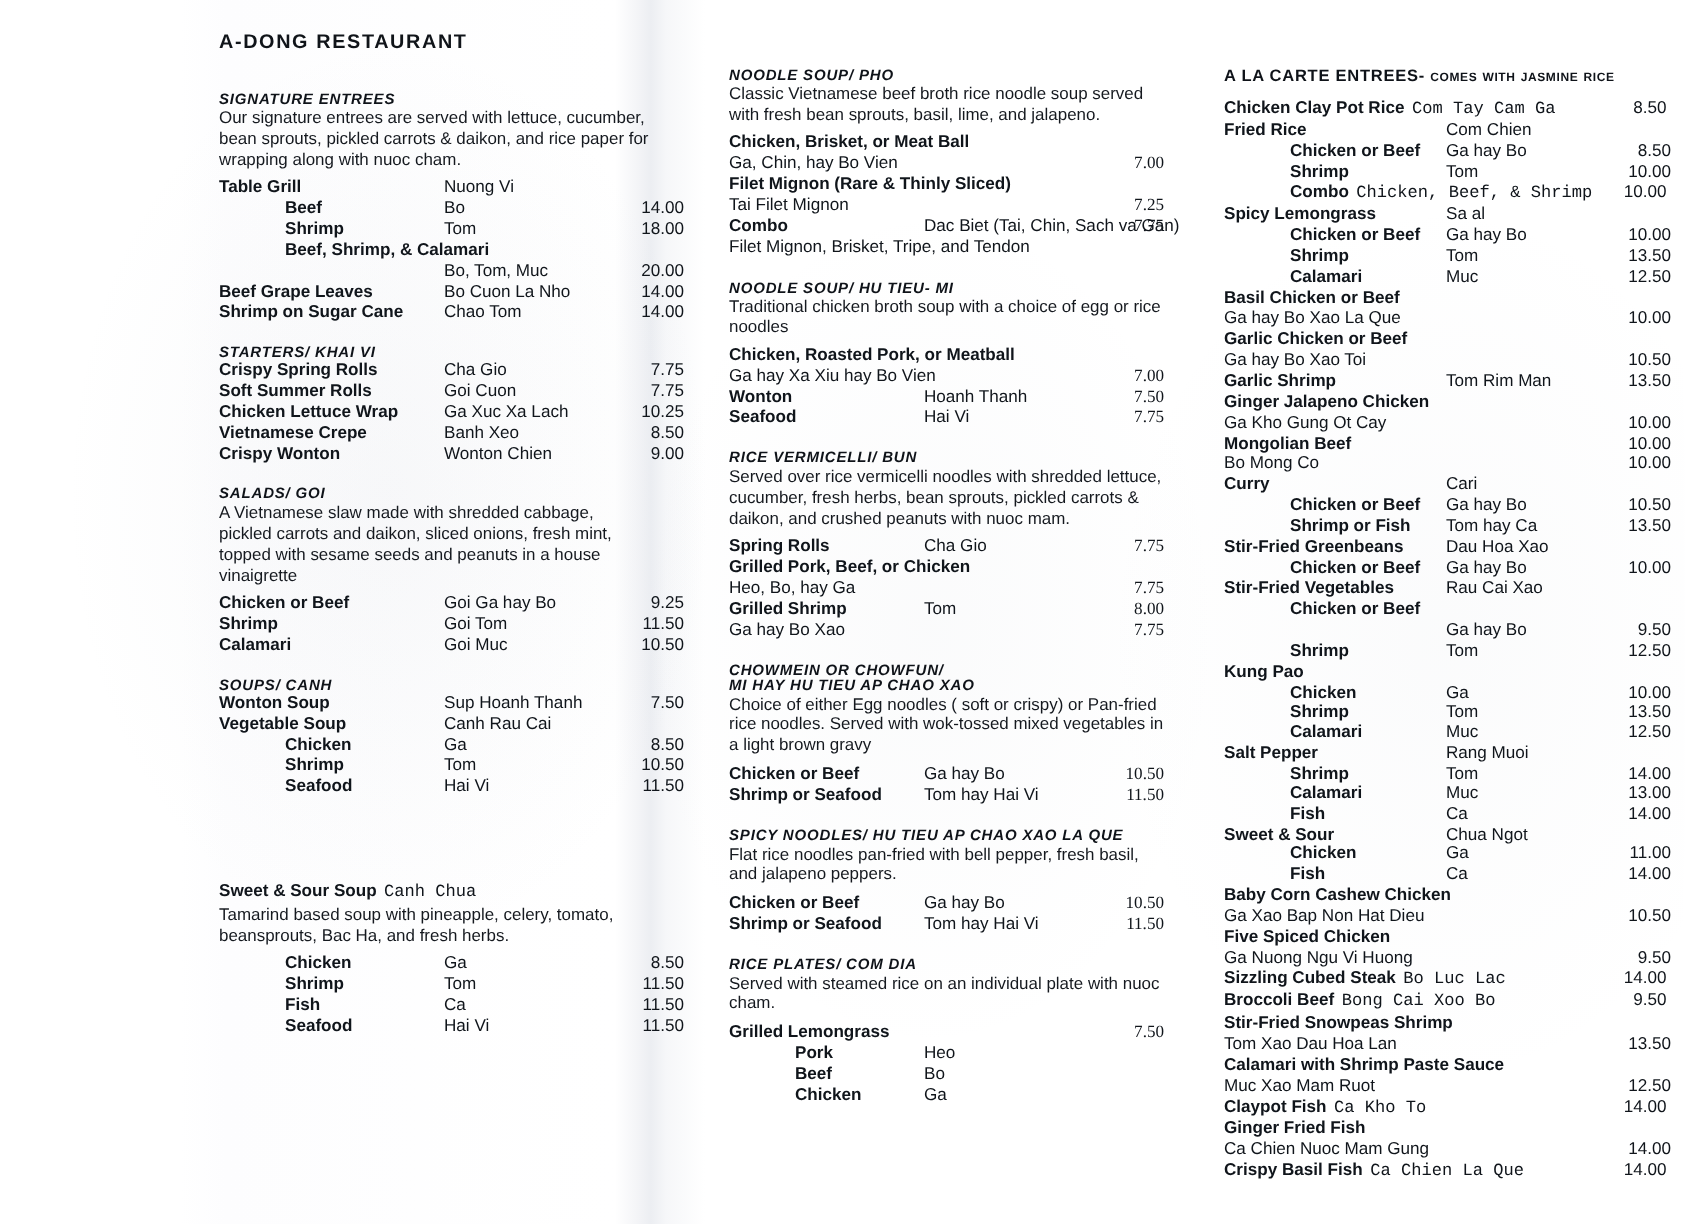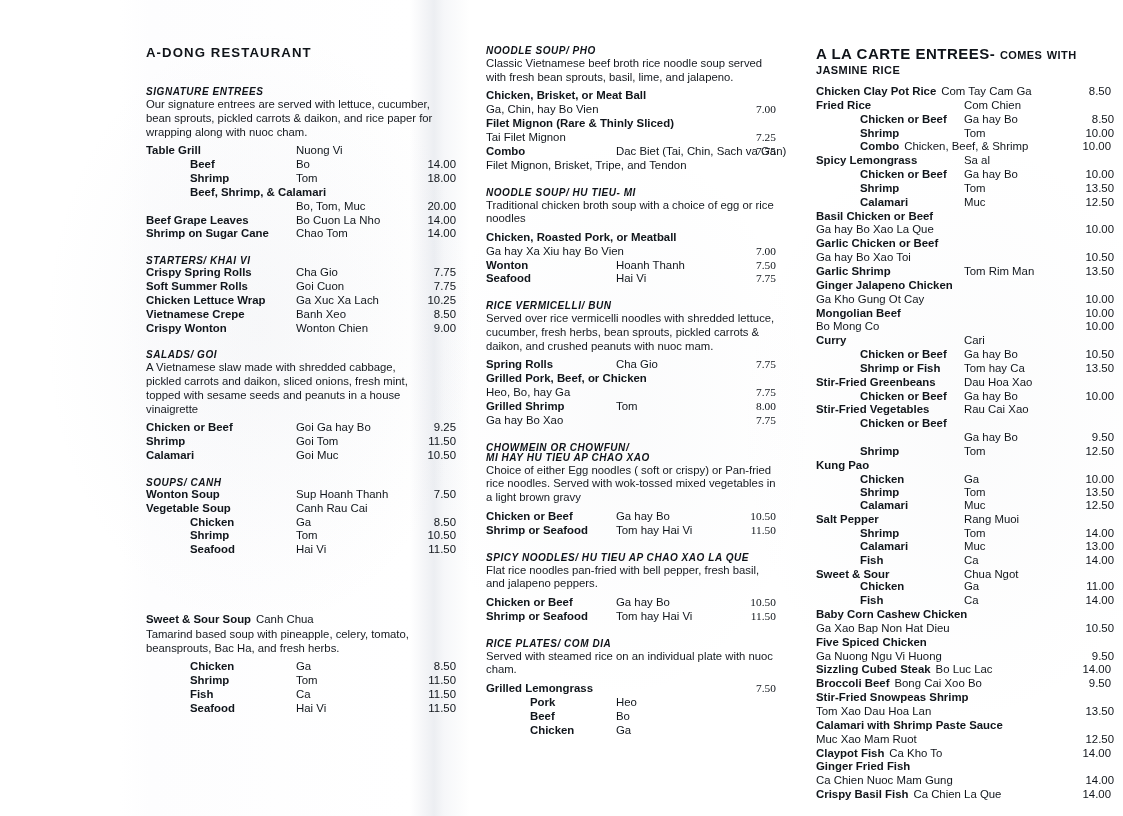--- a/index.html
+++ b/index.html
@@ -47,37 +47,37 @@
   .col-1 { left: 146px; width: 288px; }
   .col-2 { left: 486px; width: 290px; }
   .col-3 { left: 816px; width: 295px; }
 
   .brand {
     font-size: 13.2px;
     font-weight: 700;
     letter-spacing: 1.1px;
     color: #101419;
     margin: 0;
-    padding-top: 46px;
+    padding-top: 21px;
   }
 
   
   .sec-head {
     font-weight: 700;
     font-style: italic;
     font-size: 10px;
     letter-spacing: 0.55px;
     color: #0f1319;
     margin: 0;
     white-space: pre-line;
   }
 
   .alacarte-head {
     font-weight: 700;
-    font-size: 15px;
+    font-size: 11px;
     letter-spacing: 0.5px;
     margin: 0;
     padding-top: 46px;
     color: #0f1319;
   }
   .alacarte-head .smallcaps {
     font-variant: small-caps;
     text-transform: lowercase;
     letter-spacing: 0.4px;
   }
@@ -130,21 +130,21 @@
   .c3 .vn { width: 112px; }
   .c3 .pr { width: 38px; }
 
   
   .c1 .row > .nm { width: 150px; }
   .c1 .row.ind-1 > .nm { width: 150px; }
   .c2 .row > .nm { width: 130px; }
   .c3 .row > .nm { width: 148px; }
 
   .row.free > .nm { width: auto !important; }
-  .row.free > .vn { width: auto !important; padding-left: 5px; }
+  .row.free > .vn { width: auto !important; padding-left: 5px; font-family: Liberation Mono, monospace; }
 </style>
 </head>
 <body>
 
 <div class="page"></div>
 
 <div class="sheet">
 
   <div class="col col-1 c1">
     <div class="brand">A-DONG RESTAURANT</div>

